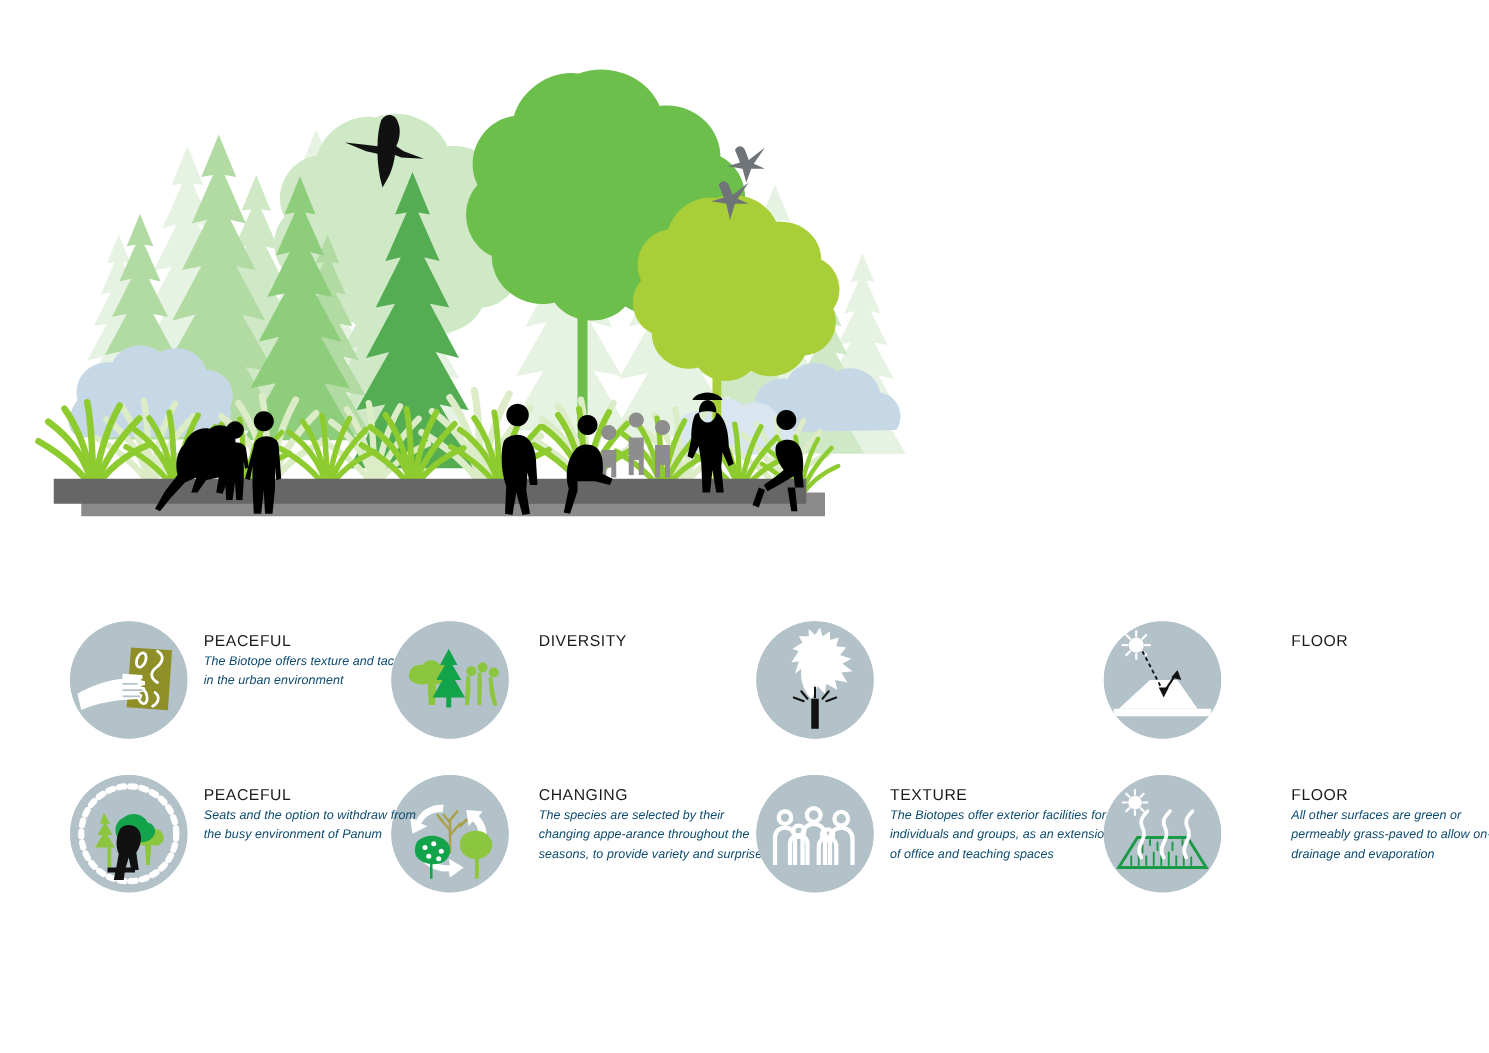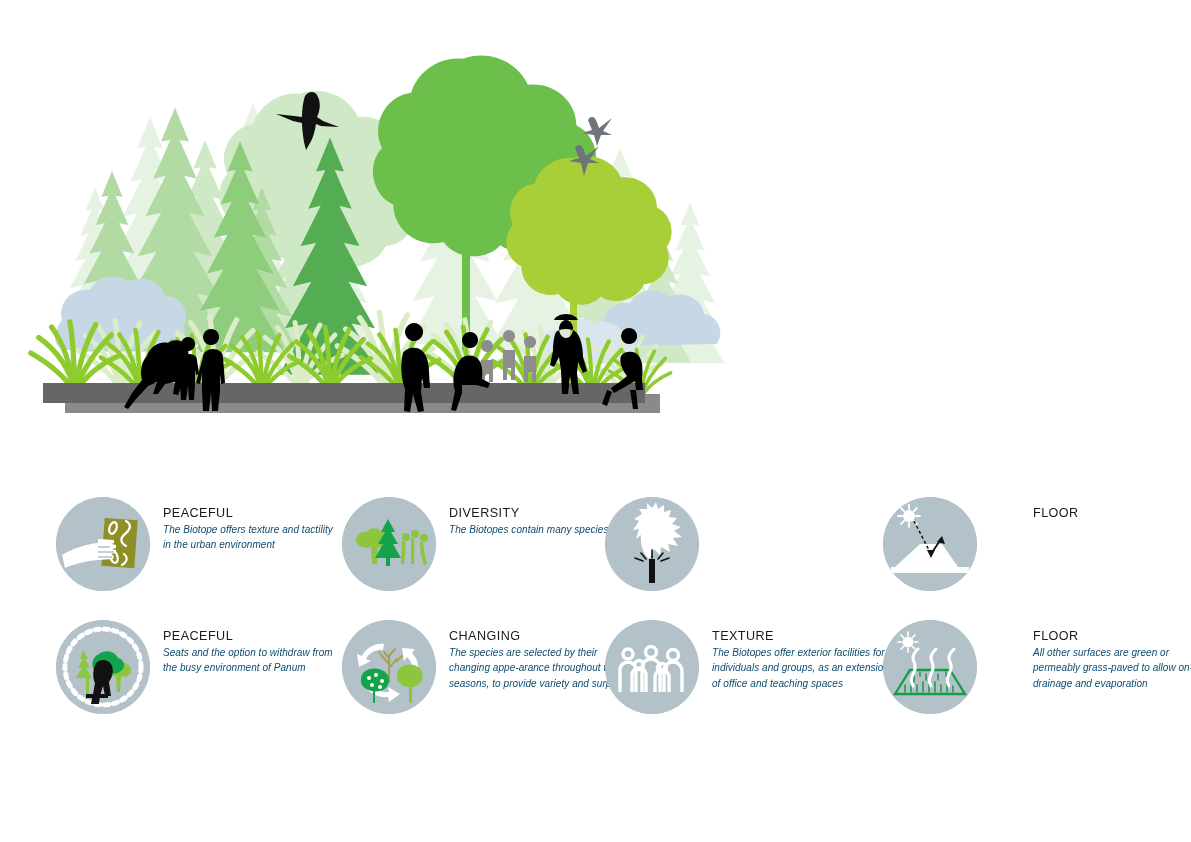--- a/index.html
+++ b/index.html
@@ -29,21 +29,21 @@
     color:#1a1a1a;white-space:nowrap;
   }
   .fbody{
     font-size:10px;line-height:15.6px;color:#0c4a6e;
     letter-spacing:.05px;
     font-style:italic;
   }
 
   
   .col0{left:56px;}
-  .col1{left:342px;}
+  .col1{left:313px;gap:11px;}
   .col2{left:605px;}
   .col3{left:883px;gap:43px;}
   .row0{top:17px;}
   .row1{top:140px;}
   .ftext.wide{width:185px;}
 </style>
 </head>
 <body>
 
 <div class="board">
@@ -306,21 +306,20 @@
               <circle cx="82" cy="41" r="4"></circle>
             <path d="M63,44 c1,10 0,16 -1,23 l-3,0 c0,-8 1,-15 1,-23 Z"></path>
             <path d="M72,41 c1,10 0,18 0,26 l-3,0 c0,-8 0,-16 0,-26 Z"></path>
             <path d="M81,45 c1,9 2,15 4,22 l-3,1 c-3,-8 -4,-14 -4,-23 Z"></path>
             <path d="M59,67 l26,0 l0,3 l-26,0 Z" opacity="0"></path>
           </g>
         </svg>
       </div>
       <div class="ftext">
         <div class="ftitle">DIVERSITY</div>
-        <div class="fbody">The Biotopes contain many species</div>
       </div>
     </div>
 
     <div class="feature col2 row0">
       <div class="badge">
         <svg viewBox="0 0 94 94">
           <circle cx="47" cy="47" r="47" fill="#b3c1c9"></circle>
           <path fill="#ffffff" d="M44,62 c-6,-6 -9,-15 -8,-24 l-5,4 l3,-10 l-6,1 l6,-9 l-5,-2 l8,-5 l-3,-5 l8,0 l0,-6 l5,5 l4,-6 l2,7 l6,-4 l0,7 l7,-2 l-2,7 l8,1 l-5,6 l9,3 l-7,4 l8,6 l-9,1 l5,8 l-10,-2 l2,8 l-9,-5 l-1,8 l-6,-6 l-4,9 Z"></path>
           <rect x="44" y="62" width="6" height="24" fill="#111111"></rect>
           <g stroke="#111111" stroke-width="1.6" stroke-linecap="round">

